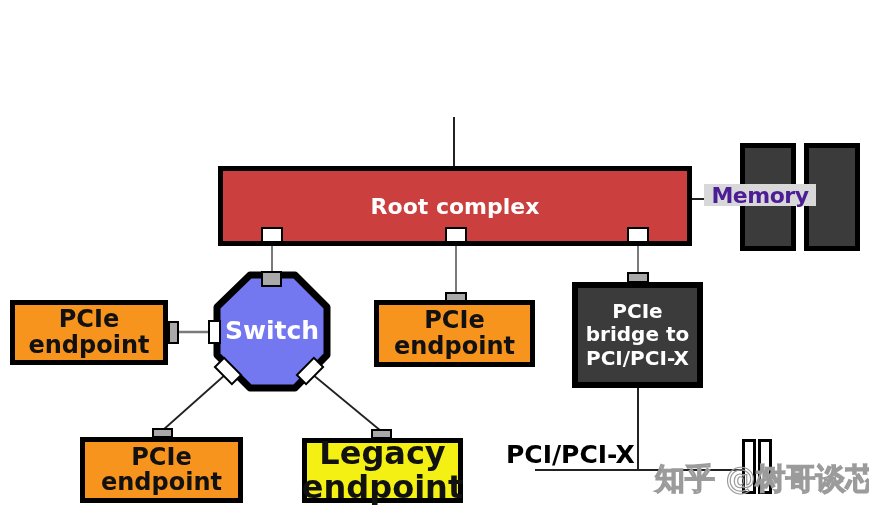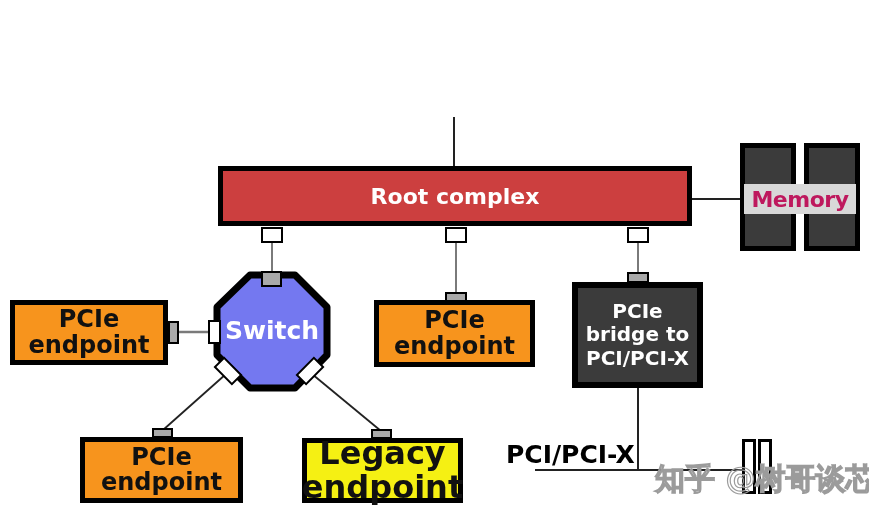--- a/index.html
+++ b/index.html
@@ -6,26 +6,26 @@
   #stage{
     position:relative;width:869px;height:513px;background:#fff;overflow:hidden;
     font-family:"DejaVu Sans","Liberation Sans",sans-serif;font-weight:bold;
   }
   #wires{position:absolute;left:0;top:0;z-index:1;}
   .box{position:absolute;box-sizing:border-box;border:5px solid #000;
        display:flex;align-items:center;justify-content:center;text-align:center;z-index:2;}
   .multiline{white-space:pre-line;}
   .port{position:absolute;box-sizing:border-box;border:2px solid #000;z-index:3;}
   #cpu-box{left:400px;top:8px;width:110px;height:109px;border-width:7px;color:#fff;font-size:26px;}
-  #root-box{left:218px;top:166px;width:474px;height:60px;color:#fff;font-size:22px;}
+  #root-box{left:218px;top:166px;width:474px;height:80px;color:#fff;font-size:22px;}
   .mem-module{position:absolute;box-sizing:border-box;border:5px solid #000;z-index:2;}
   #mem-mod-left{left:740px;top:143px;width:56px;height:108px;}
   #mem-mod-right{left:804px;top:143px;width:56px;height:108px;}
-  #mem-band{left:744px;top:184px;width:112px;height:30px;border:none;z-index:3;
-            color:#be185d;font-size:22px;letter-spacing:-0.5px;}
+  #mem-band{left:704px;top:184px;width:112px;height:22px;border:none;z-index:3;
+            color:#4c1d95;font-size:22px;letter-spacing:-0.5px;}
   #switch-label{position:absolute;left:217px;top:275px;width:110px;height:110px;z-index:3;
             display:flex;align-items:center;justify-content:center;color:#fff;font-size:25px;}
   #ep-left-box{left:10px;top:300px;width:158px;height:65px;color:#111;font-size:24px;line-height:1.05;}
   #ep-mid-box{left:374px;top:300px;width:161px;height:67px;color:#111;font-size:24px;line-height:1.05;}
   #ep-bottom-box{left:80px;top:437px;width:163px;height:66px;color:#111;font-size:24px;line-height:1.05;}
   #legacy-box{left:302px;top:438px;width:161px;height:65px;color:#111;font-size:32px;line-height:1.05;}
   #bridge-box{left:572px;top:282px;width:131px;height:106px;border-width:6px;color:#fff;
               font-size:20px;line-height:1.18;}
   #bus-label{position:absolute;left:506px;top:440px;color:#000;font-size:25px;z-index:2;}
   .slot{position:absolute;box-sizing:border-box;border:3px solid #000;background:#fff;z-index:6;}

